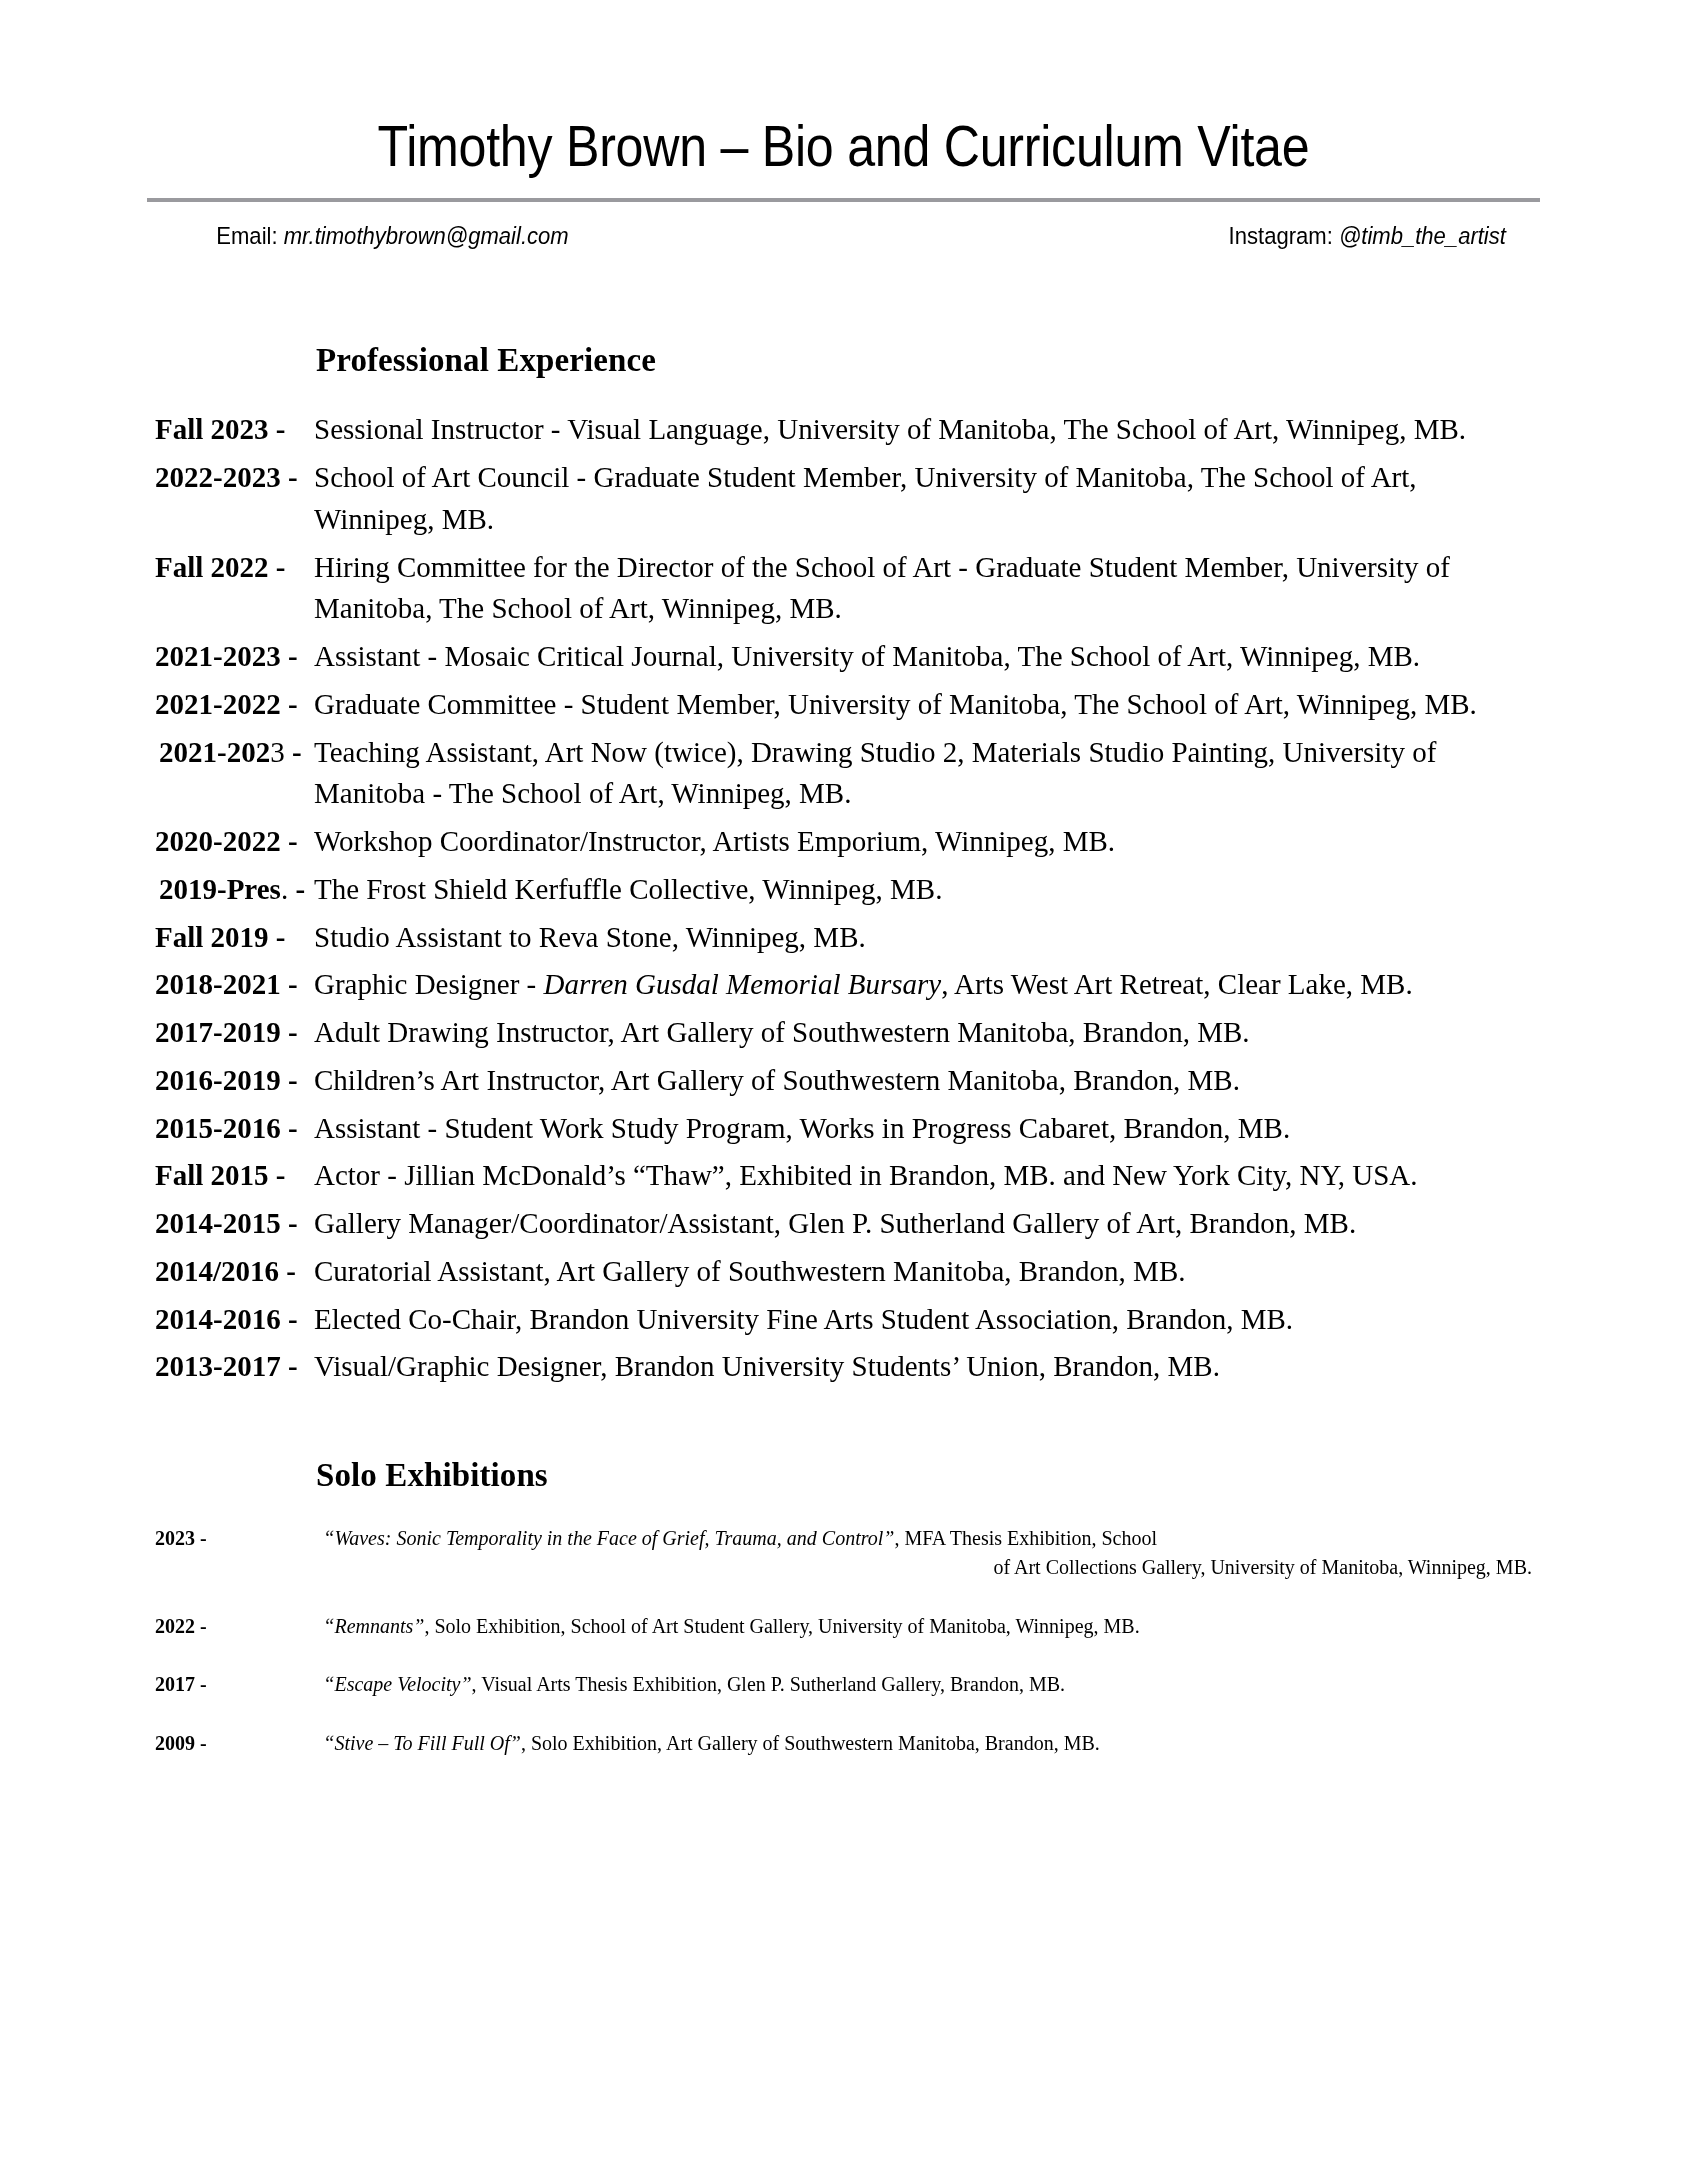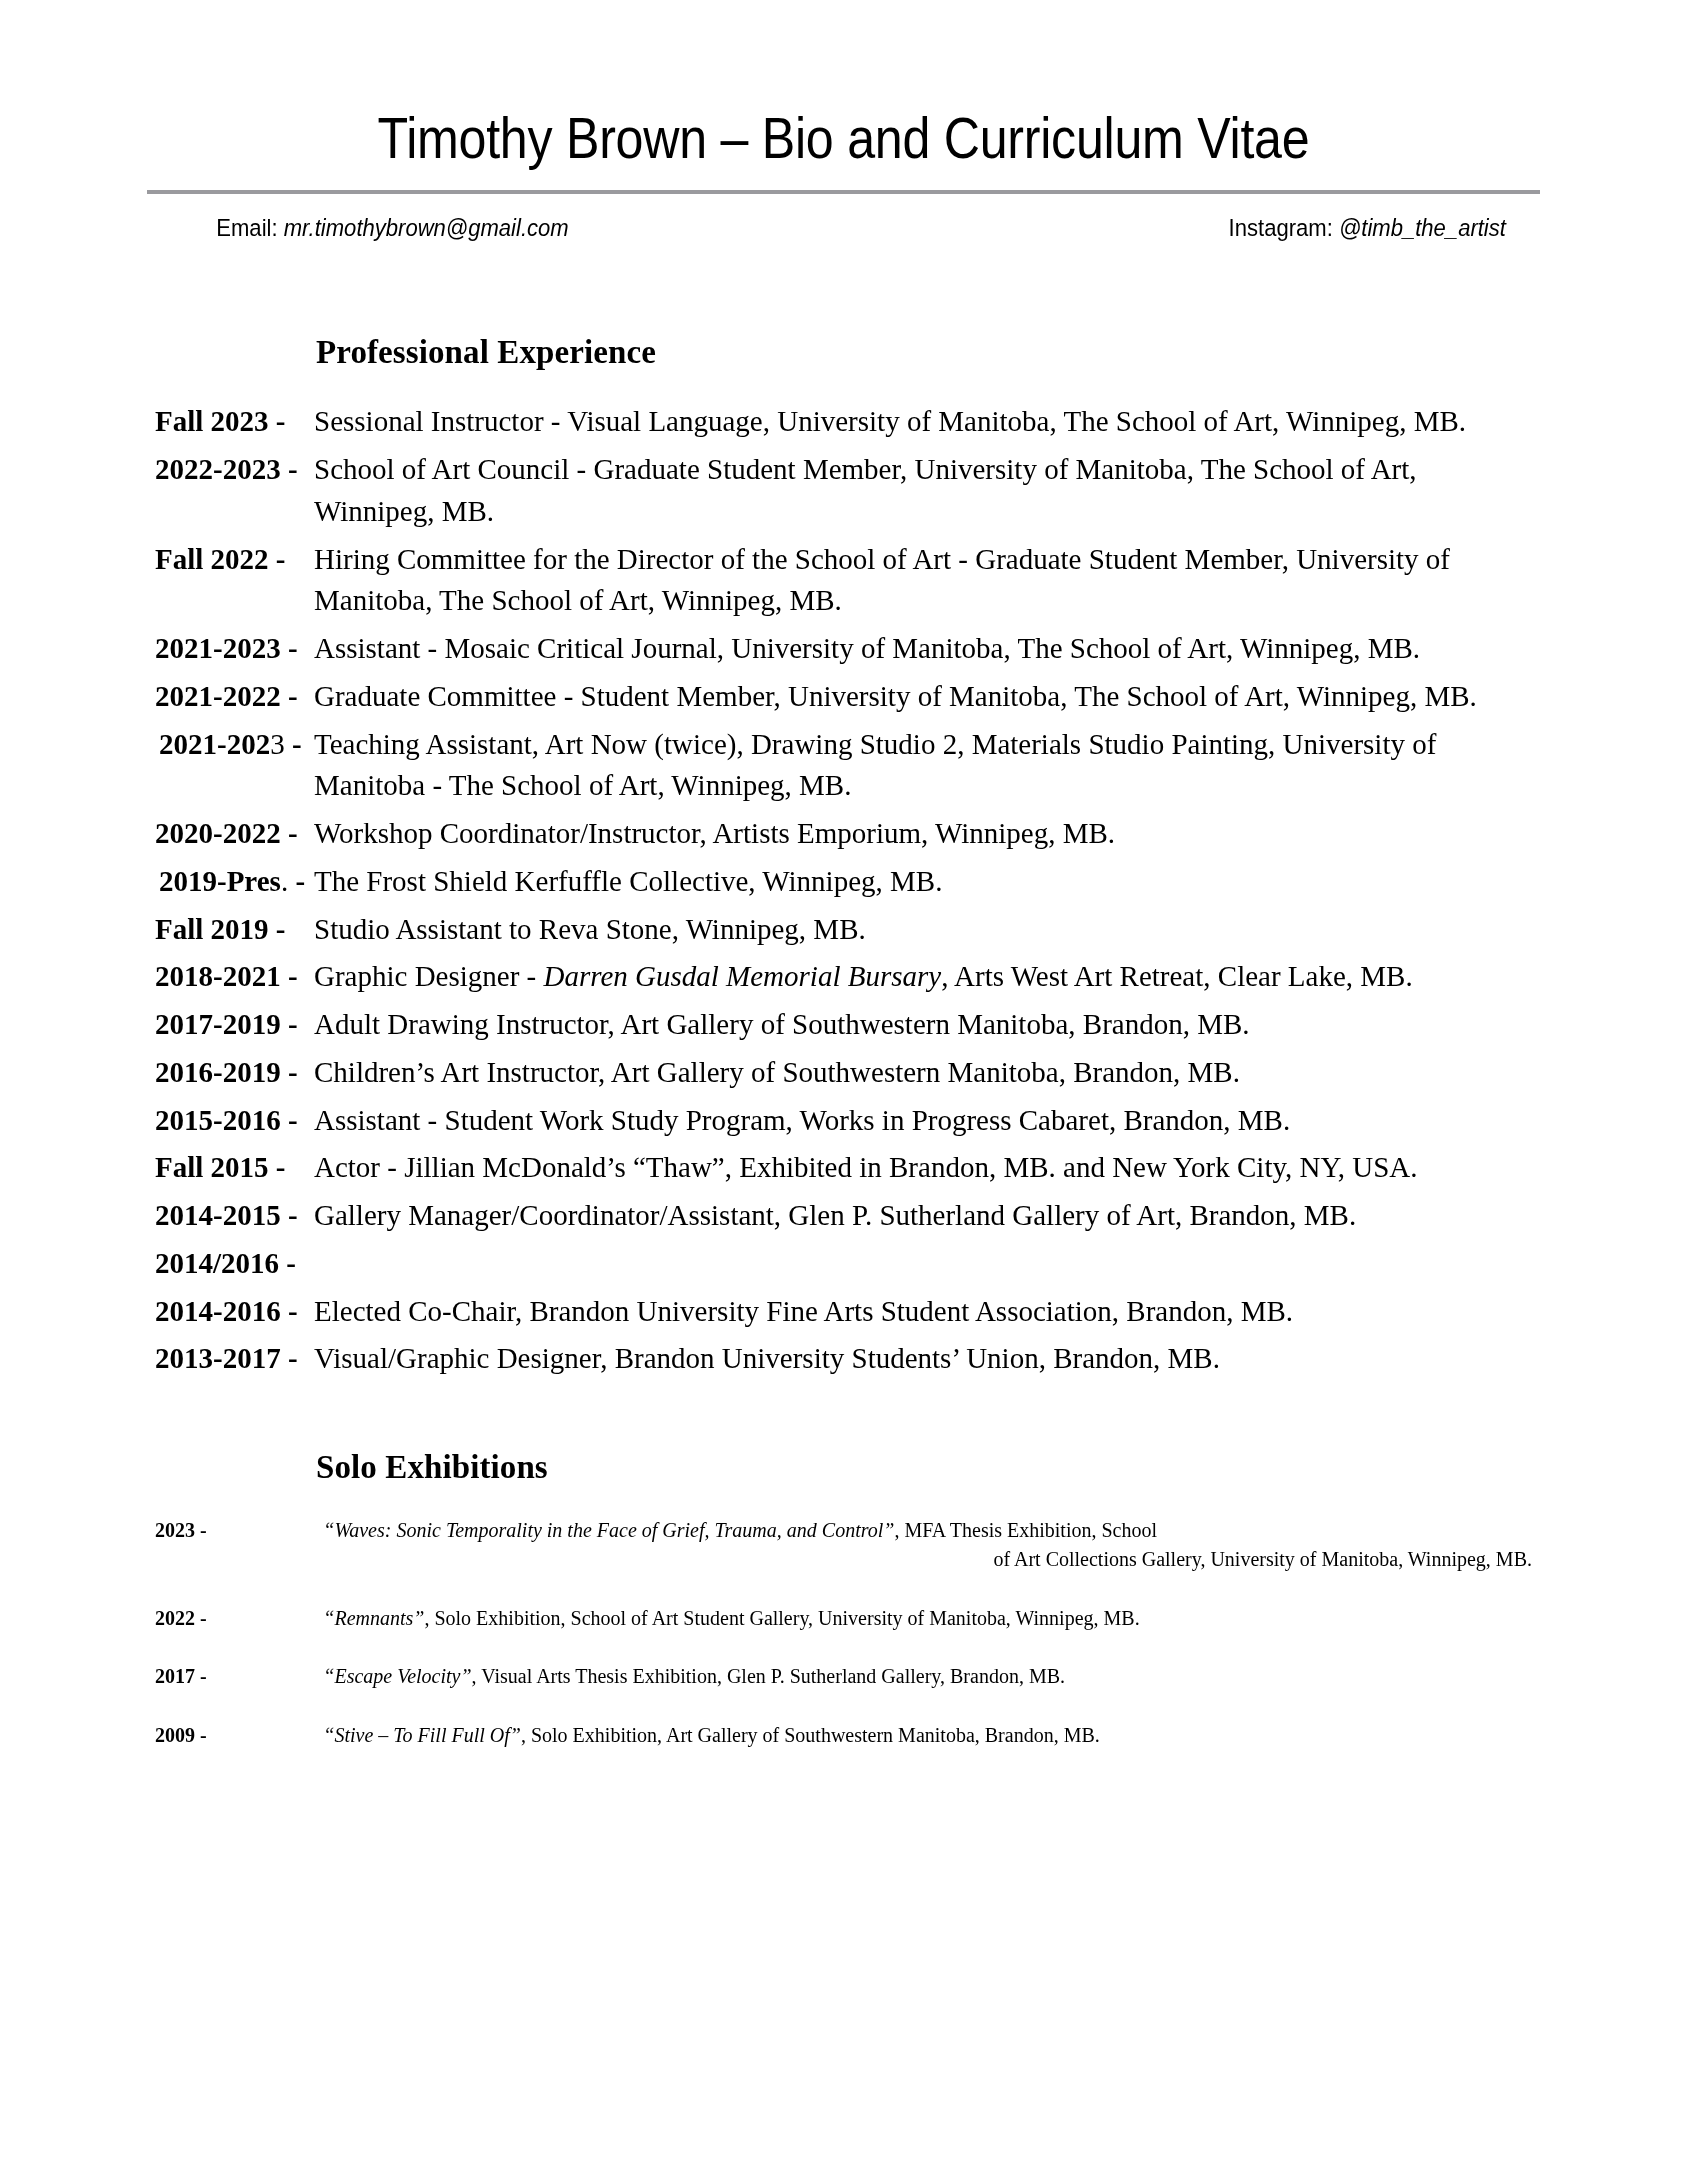--- a/index.html
+++ b/index.html
@@ -14,21 +14,21 @@
     font-family: "Liberation Serif", "DejaVu Serif", serif;
     color: #000000;
     -webkit-font-smoothing: antialiased;
   }
 
   .page {
     position: relative;
     width: 1687px;
     height: 2183px;
     box-sizing: border-box;
-    padding: 8px;
+    padding: 16px;
     overflow: hidden;
   }
 
   
   .doc-title {
     font-family: "Liberation Sans", "DejaVu Sans", sans-serif;
     font-weight: 300;
     font-stretch: condensed;
     font-size: 57px;
     line-height: 1.05;
@@ -215,20 +215,21 @@
           <div class="entry">
             <div class="date">Fall 2015 -</div>
             <div class="desc">Actor - Jillian McDonald’s “Thaw”, Exhibited in Brandon, MB. and New York City, NY, USA.</div>
           </div>
           <div class="entry">
             <div class="date">2014-2015 -</div>
             <div class="desc">Gallery Manager/Coordinator/Assistant, Glen P. Sutherland Gallery of Art, Brandon, MB.</div>
           </div>
           <div class="entry">
             <div class="date">2014/2016 -</div>
+            <div class="desc">Curatorial Assistant, Art Gallery of Southwestern Manitoba, Brandon, MB.</div>
           </div>
           <div class="entry">
             <div class="date">2014-2016 -</div>
             <div class="desc">Elected Co-Chair, Brandon University Fine Arts Student Association, Brandon, MB.</div>
           </div>
           <div class="entry">
             <div class="date">2013-2017 -</div>
             <div class="desc">Visual/Graphic Designer, Brandon University Students’ Union, Brandon, MB.</div>
           </div>
         </div>

